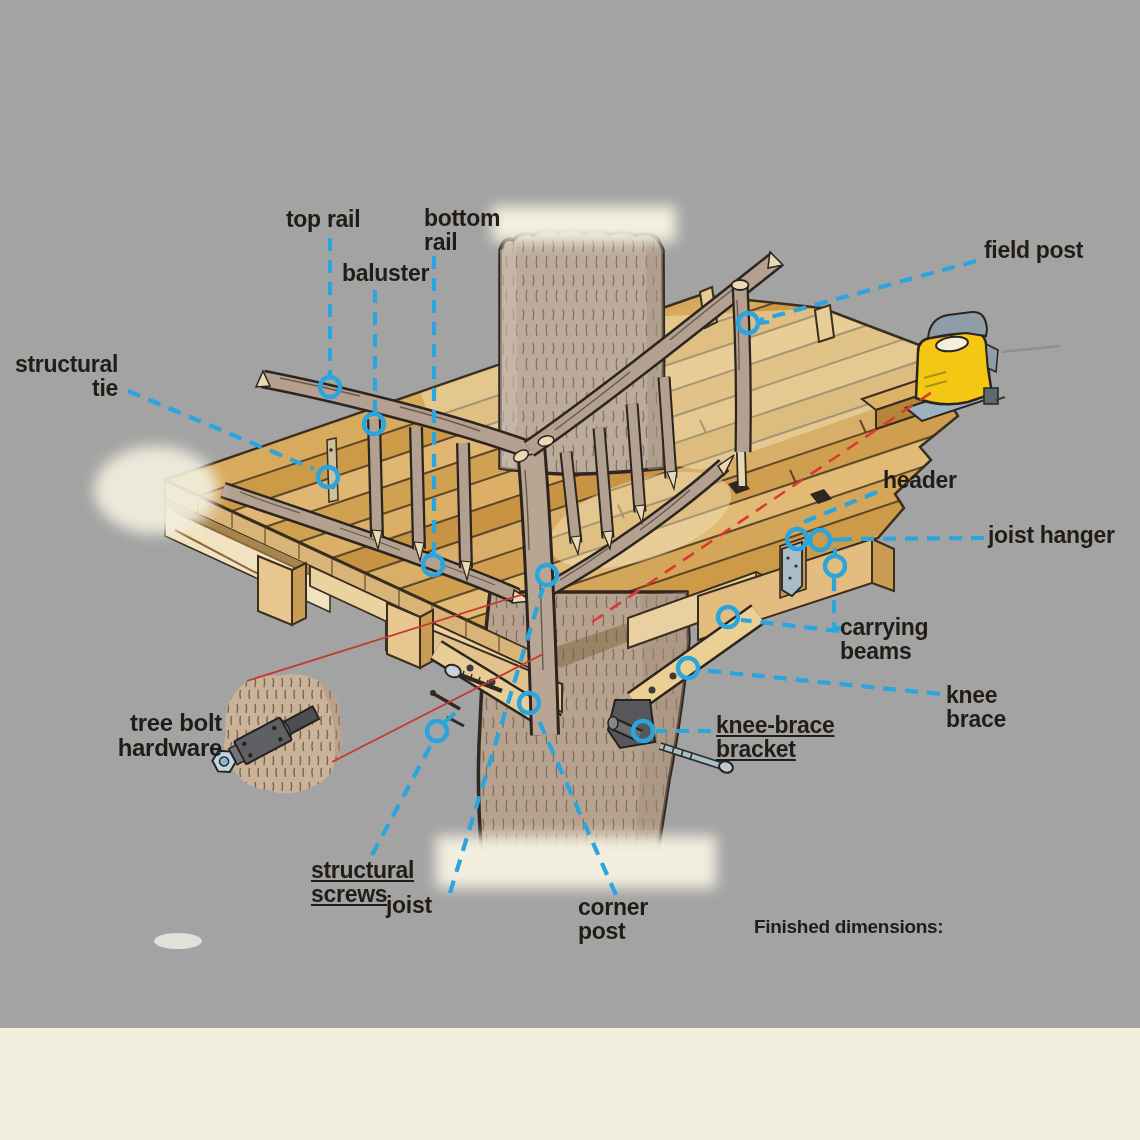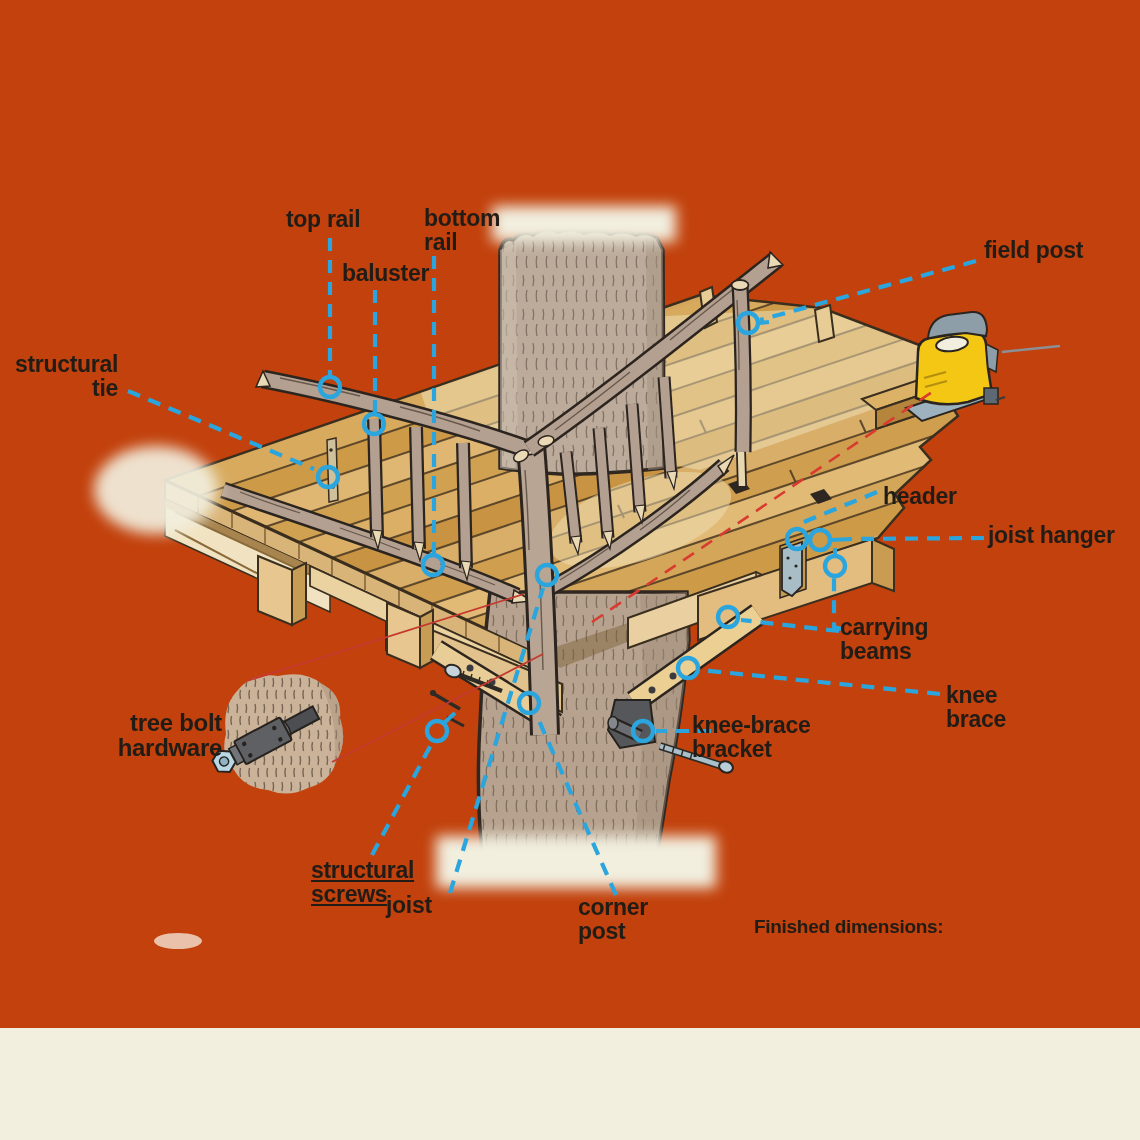--- a/index.html
+++ b/index.html
@@ -1,16 +1,16 @@
 <!DOCTYPE html>
 <html><head>
 <meta charset="utf-8">
 <style>
   html,body{margin:0;padding:0;background:#f2efdf;}
-  .stage{position:relative;width:1140px;height:1028px;background:#c2410c;overflow:hidden;
+  .stage{position:relative;width:1140px;height:1028px;background:#a3a3a3;overflow:hidden;
          font-family:"Liberation Sans","DejaVu Sans",sans-serif;}
   .stage svg{position:absolute;left:0;top:0;}
   .lbl{position:absolute;color:#221c16;font-size:23px;font-weight:700;line-height:24px;
        letter-spacing:-0.3px;white-space:nowrap;}
   .lbl.r{text-align:right;}
   .lbl.bold{font-size:24px;line-height:25px;}
   .note{position:absolute;color:#221c16;font-size:19px;font-weight:700;line-height:33px;
         letter-spacing:-0.3px;white-space:nowrap;}
   .lbl div,.note div{pointer-events:none;}
 </style>
@@ -368,35 +368,35 @@
 <div class="lbl" style="left:342px;top:261px;">
   <div>baluster</div>
 </div>
 <div class="lbl r" style="right:1022px;top:352px;">
   <div>structural</div>
   <div>tie</div>
 </div>
 <div class="lbl" style="left:984px;top:238px;">
   <div>field post</div>
 </div>
-<div class="lbl" style="left:883px;top:484px;text-align:center;">
+<div class="lbl" style="left:883px;top:468px;text-align:center;">
   <div>header</div>
 </div>
 <div class="lbl" style="left:988px;top:523px;">
   <div>joist hanger</div>
 </div>
 <div class="lbl" style="left:840px;top:615px;">
   <div>carrying</div>
   <div>beams</div>
 </div>
 <div class="lbl" style="left:946px;top:683px;">
   <div>knee</div>
   <div>brace</div>
 </div>
-<div class="lbl" style="left:692px;top:713px;">
+<div class="lbl" style="left:716px;top:713px;text-decoration:underline;">
   <div>knee-brace</div>
   <div>bracket</div>
 </div>
 <div class="lbl r bold" style="right:918px;top:710px;">
   <div>tree bolt</div>
   <div>hardware</div>
 </div>
 <div class="lbl" style="left:311px;top:858px;text-decoration:underline;">
   <div>structural</div>
   <div>screws</div>

